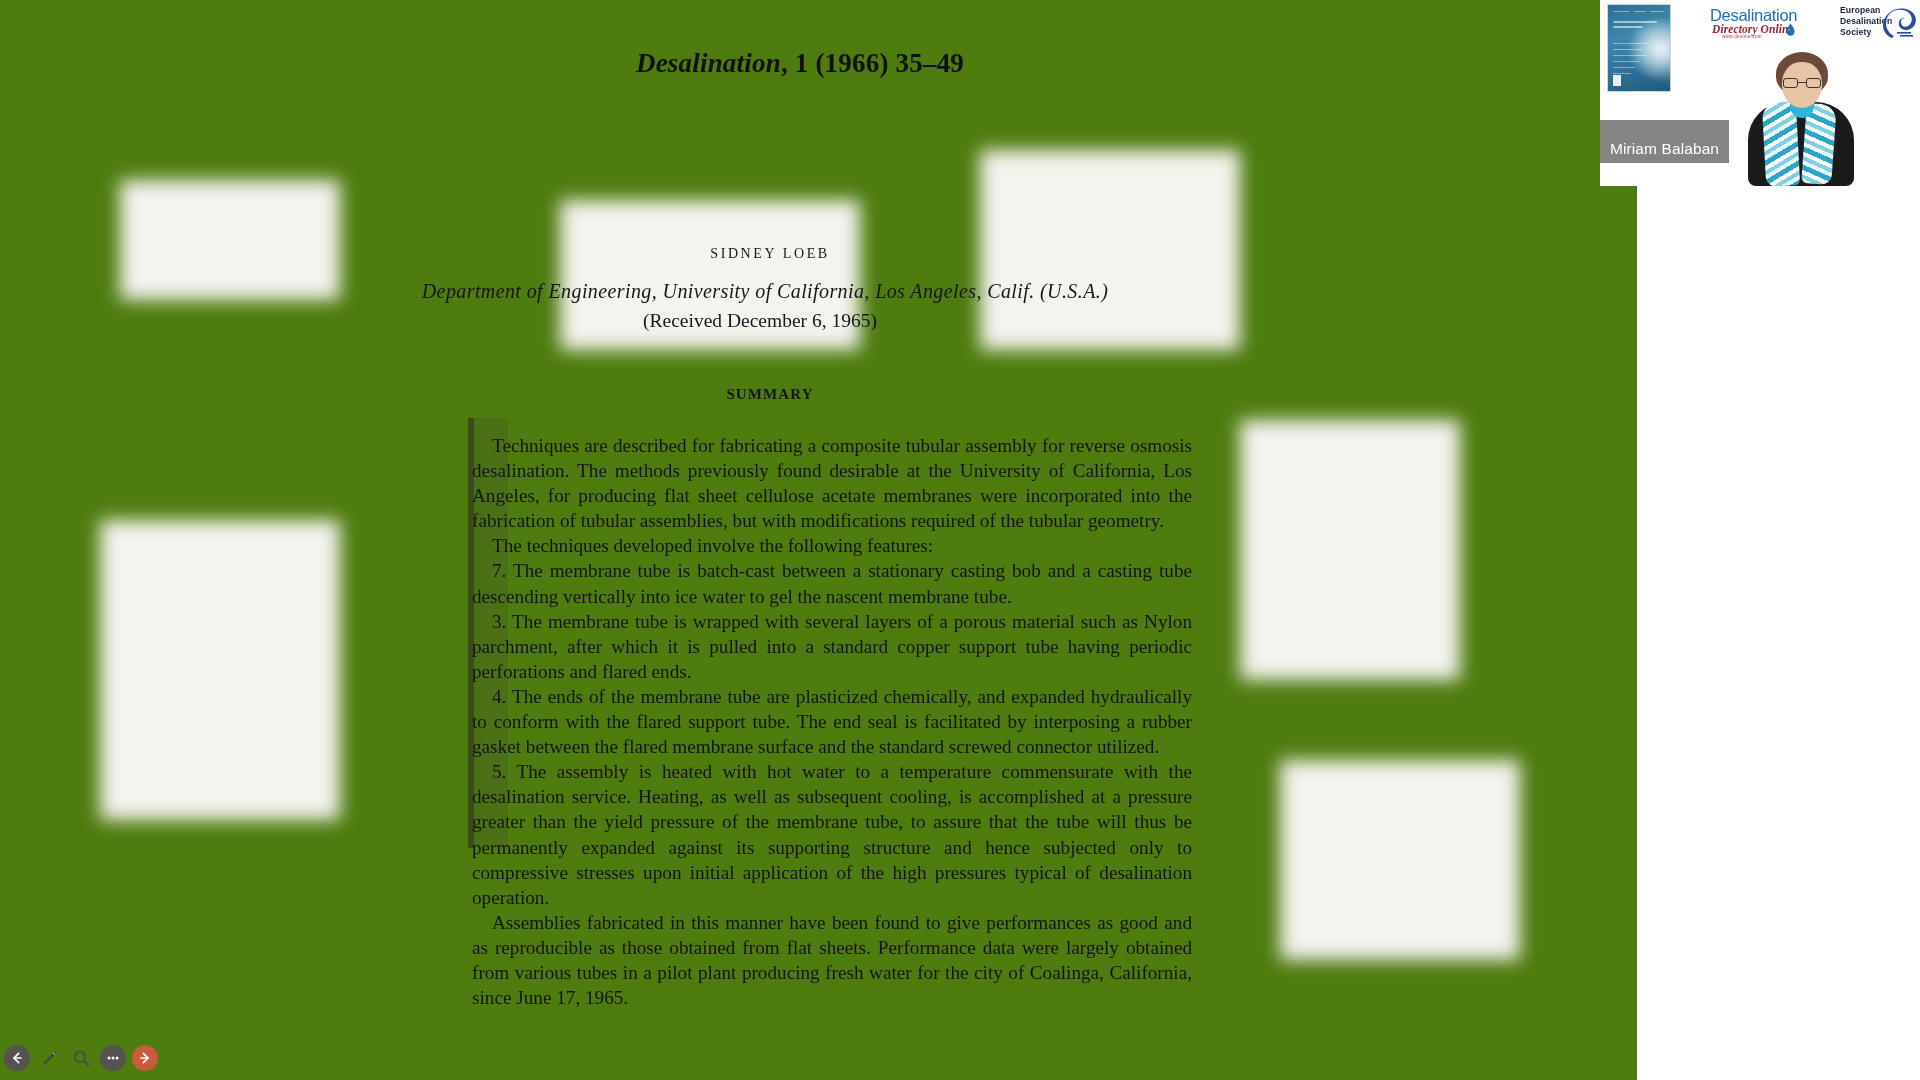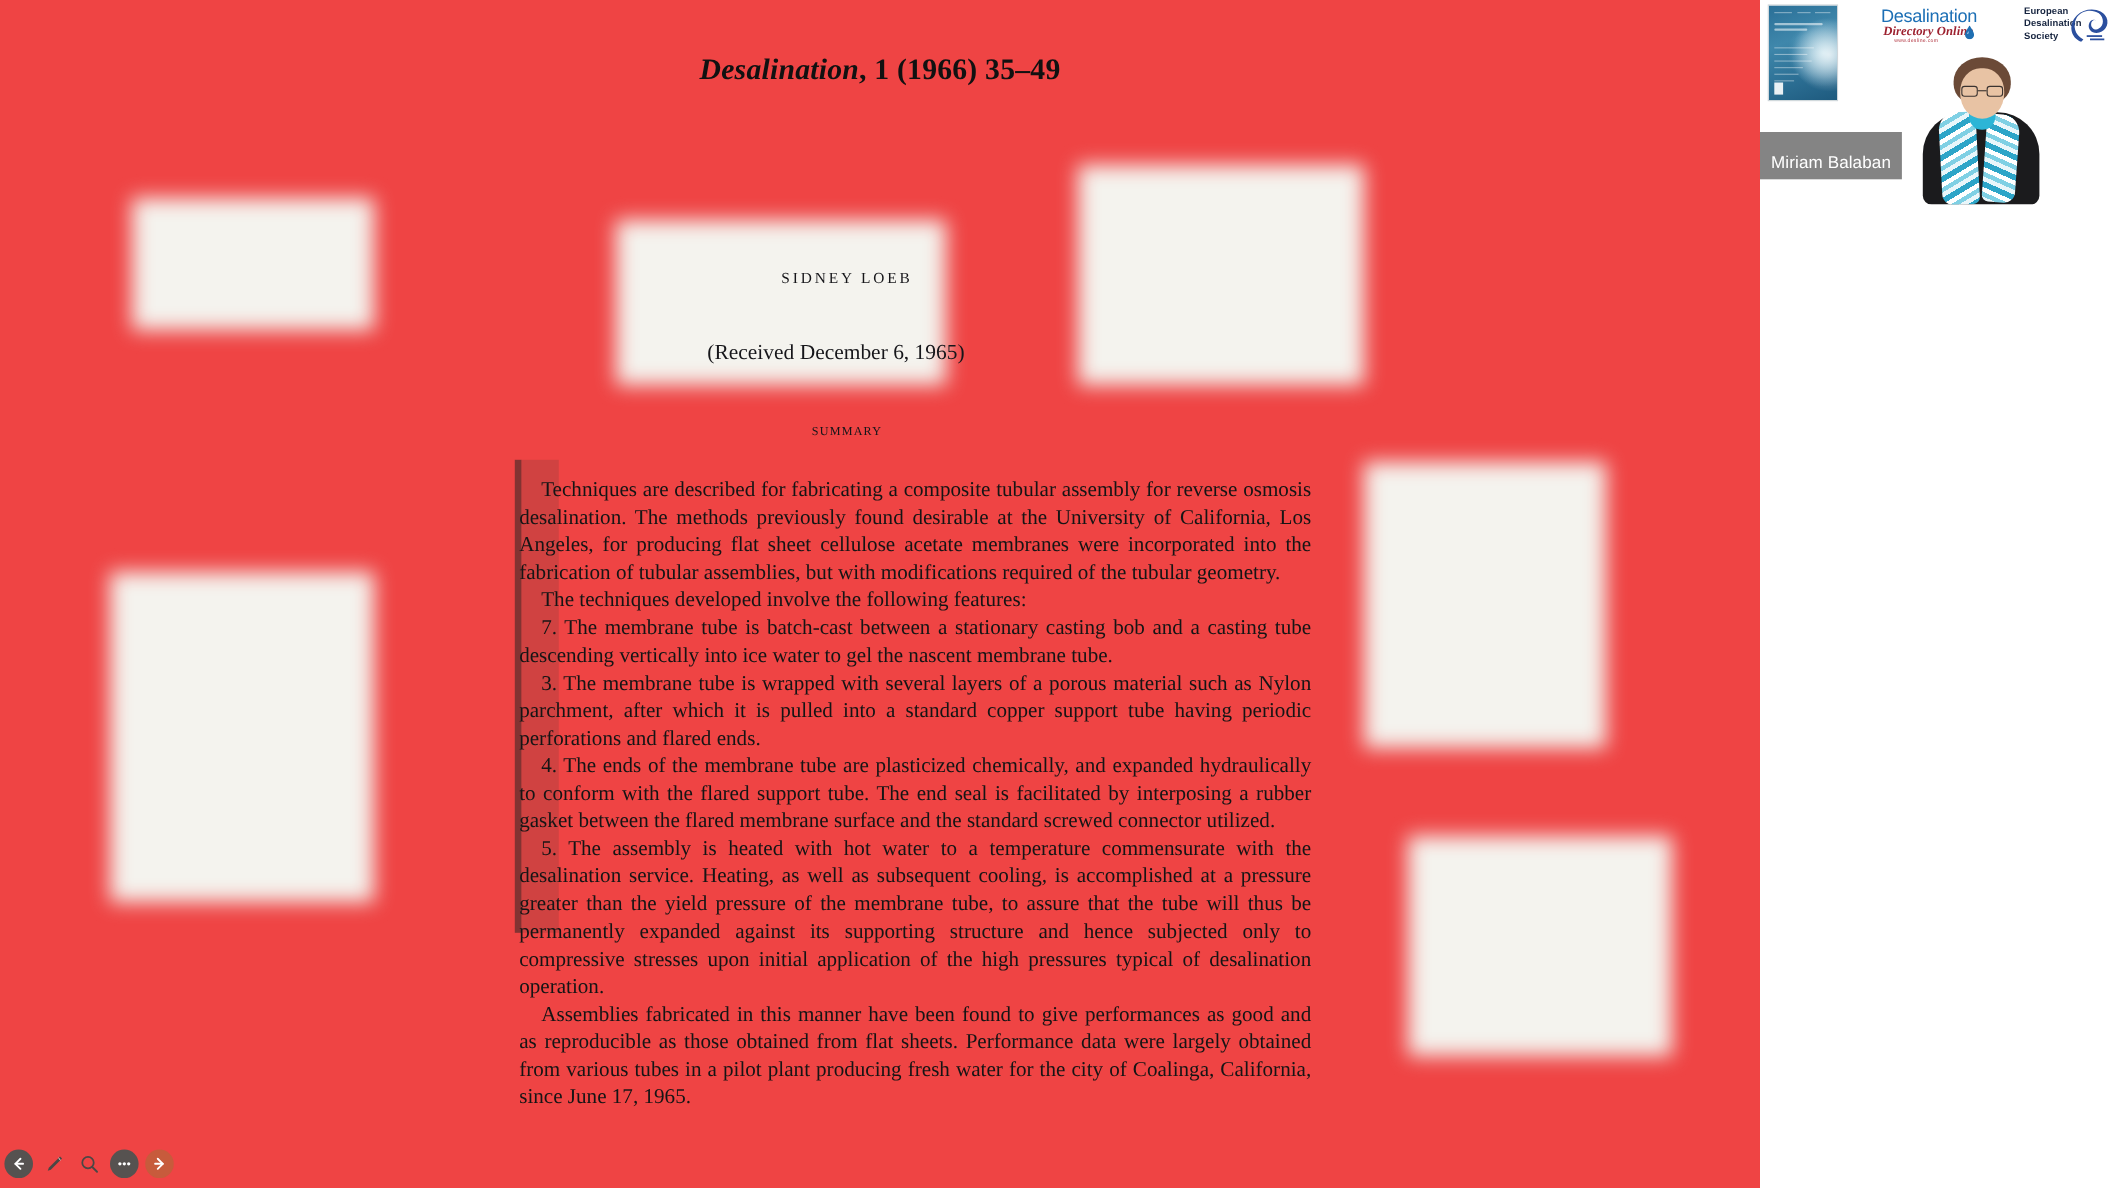--- a/index.html
+++ b/index.html
@@ -19,22 +19,23 @@
     background: #ffffff;
   }
 
   
   #slide-area {
     position: absolute;
     left: 0;
     top: 0;
     width: 1600px;
     height: 1080px;
-    background: #ef4444;
+    background: #4d7c0f;
     overflow: hidden;
+    padding-left: 37px;
   }
 
   
   .blotch {
     position: absolute;
     background: #f4f3ee;
     filter: blur(9px);
     pointer-events: none;
   }
 
@@ -112,22 +113,22 @@
     color: #16161a;
   }
 
   .summary-head {
     position: absolute;
     left: 0;
     top: 386px;
     width: 1540px;
     text-align: center;
     font-family: "Liberation Serif", serif;
-    font-size: 11px;
-    font-weight: normal;
+    font-size: 15px;
+    font-weight: bold;
     letter-spacing: 1.1px;
     color: #16161a;
   }
 
   #summary-body {
     position: absolute;
     left: 472px;
     top: 413px;
     width: 720px;
     font-family: "Liberation Serif", serif;
@@ -435,20 +436,23 @@
 
     <div id="paper">
 
       <div class="journal-ref">
         <span>Desalination</span><span class="nonital">, 1 (1966) 35–49</span>
       </div>
 
 
       <div class="author">SIDNEY LOEB</div>
 
+      <div class="affiliation">
+        <span>Department of Engineering, University of California, Los Angeles, Calif.</span><span> (U.S.A.)</span>
+      </div>
 
       <div class="received">(Received December 6, 1965)</div>
 
       <div class="summary-head">SUMMARY</div>
 
       <div class="scan-gutter"></div>
       <div class="scan-gutter2"></div>
 
       <div id="summary-body">
         <p>Techniques are described for fabricating a composite tubular assembly for reverse osmosis desalination. The methods previously found desirable at the University of California, Los Angeles, for producing flat sheet cellulose acetate membranes were incorporated into the fabrication of tubular assemblies, but with modifications required of the tubular geometry.</p>

